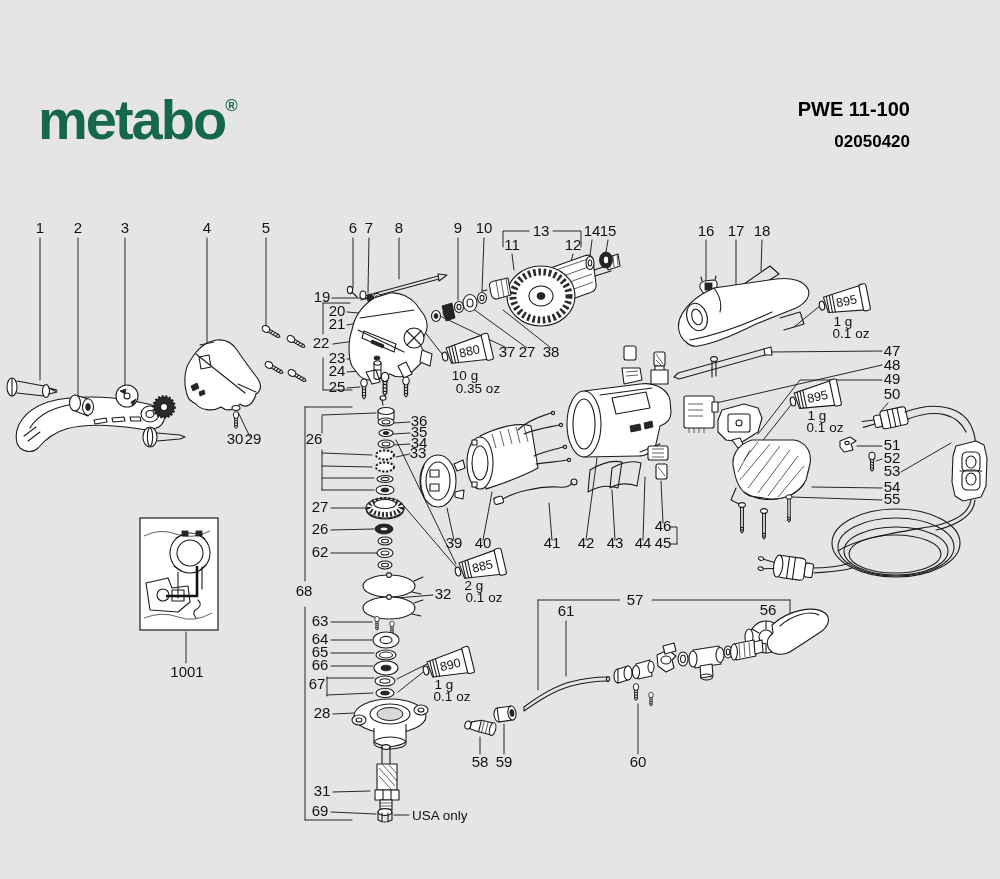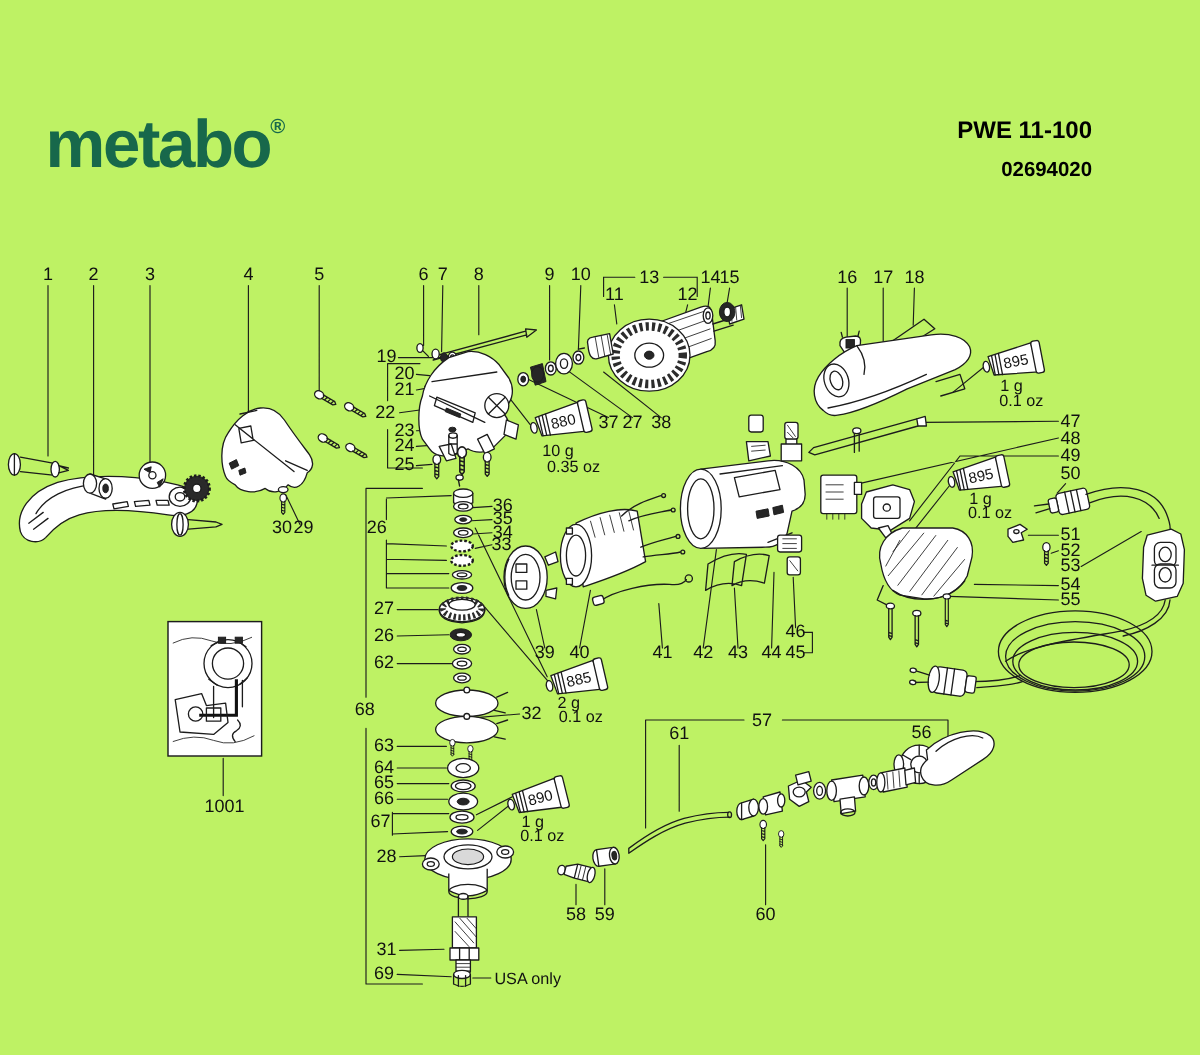--- a/index.html
+++ b/index.html
@@ -1,16 +1,16 @@
 <!DOCTYPE html>
 <html><head>
 <meta charset="utf-8">
 <style>
   html,body{margin:0;padding:0;background:#fff;}
-  #page{position:relative;width:1000px;height:879px;background:#bef264;overflow:hidden;
+  #page{position:relative;width:1000px;height:879px;background:#e5e5e5;overflow:hidden;
         font-family:"Liberation Sans",sans-serif;}
   #brand{position:absolute;left:38px;top:92px;color:#17684b;font-weight:bold;
          font-size:56px;letter-spacing:-2px;line-height:1;}
   #brand sup{font-size:17px;letter-spacing:0;vertical-align:28px;}
   #model{position:absolute;right:90px;top:98px;font-size:20px;font-weight:bold;color:#000;}
   #order{position:absolute;right:90px;top:132px;font-size:17px;font-weight:bold;color:#000;}
   svg{position:absolute;left:0;top:0;}
   .ln{fill:none;stroke:#1c1c1c;stroke-width:1.1;stroke-linejoin:round;stroke-linecap:round;}
   .fw{fill:#fff;stroke:#1c1c1c;stroke-width:1.1;stroke-linejoin:round;}
   .dk{fill:#262626;stroke:#1c1c1c;stroke-width:0.8;}
@@ -20,21 +20,21 @@
   .tubecode{font:12.5px "Liberation Sans",sans-serif;fill:#111;text-anchor:middle;}
   .tubeqty{font:13.5px "Liberation Sans",sans-serif;fill:#111;text-anchor:middle;}
   .note{font:13.5px "Liberation Sans",sans-serif;fill:#111;}
 </style>
 </head>
 <body>
 
 <div id="page">
   <div id="brand"><span>metabo</span><sup>®</sup></div>
   <div id="model">PWE 11-100</div>
-  <div id="order">02694020</div>
+  <div id="order">02050420</div>
 
   <svg width="1000" height="879" viewBox="0 0 1000 879">
     <defs>
       <g id="pscrew">
         <ellipse cx="0" cy="0" rx="3.2" ry="4" class="fw"></ellipse>
         <path class="ln" d="M-1.6,3 L-1.6,14 M1.6,3 L1.6,14 M-1.6,6 L1.6,7 M-1.6,9 L1.6,10 M-1.6,12 L1.6,13 M-1.6,14 L0,16 L1.6,14"></path>
       </g>
       <g id="lscrew">
         <ellipse cx="0" cy="0" rx="3.4" ry="2.4" class="fw"></ellipse>
         <path class="ln" d="M-1.4,2 L-1.4,26 M1.4,2 L1.4,26 M-1.4,22 L1.4,23 M-1.4,24.5 L1.4,25.5 M-1.4,26 L0,28 L1.4,26"></path>

